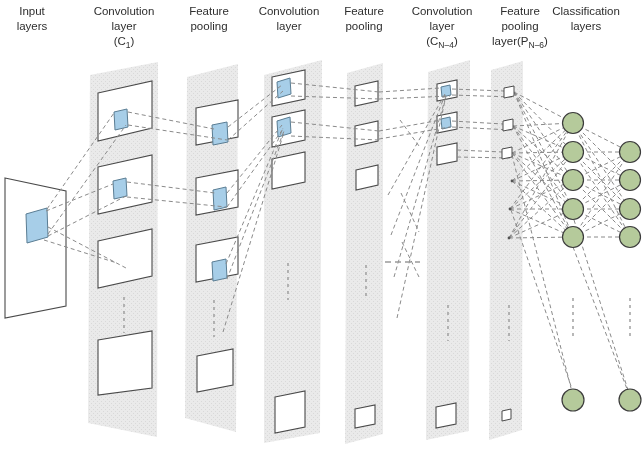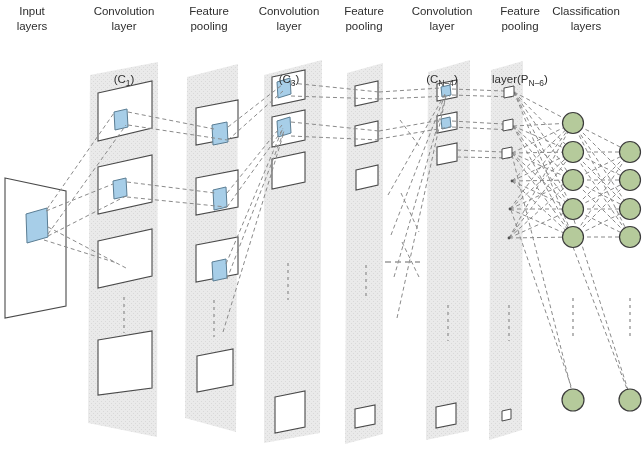--- a/index.html
+++ b/index.html
@@ -3,21 +3,21 @@
 <meta charset="utf-8">
 <style>
   html,body{margin:0;padding:0;}
   .stage{position:relative;width:642px;height:449px;background:var(--bg,#fff);
          font-family:"Liberation Sans","DejaVu Sans",sans-serif;overflow:hidden;}
   #diagram-svg{position:absolute;left:0;top:0;}
   .headers{position:absolute;left:0;top:0;width:642px;height:55px;}
   .col-header{position:absolute;top:4px;text-align:center;font-size:11.5px;
               line-height:15px;color:var(--text,#2e2e2e);}
   .col-header span{display:block;}
-  .col-header .fline{display:block;margin-top:38px;}
+  .col-header .fline{display:block;}
   .col-header .fline span{display:inline;}
   .col-header sub{font-size:8.5px;}
 </style>
 </head>
 <body style="--bg: #ffffff; --text: #2e2e2e;">
 
 <div class="stage">
   <svg id="diagram-svg" width="642" height="449" viewBox="0 0 642 449">
       <defs>
         <pattern id="bandtex" width="4" height="4" patternUnits="userSpaceOnUse">
@@ -194,21 +194,20 @@
       <span>layer</span>
       <span class="fline"><span>(C</span><sub>1</sub><span>)</span></span>
     </div>
     <div class="col-header" style="left:164px;width:90px">
       <span>Feature</span>
       <span>pooling</span>
     </div>
     <div class="col-header" style="left:244px;width:90px">
       <span>Convolution</span>
       <span>layer</span>
-      <span class="fline"><span>(C</span><sub>3</sub><span>)</span></span>
     </div>
     <div class="col-header" style="left:324px;width:80px">
       <span>Feature</span>
       <span>pooling</span>
     </div>
     <div class="col-header" style="left:397px;width:90px">
       <span>Convolution</span>
       <span>layer</span>
       <span class="fline"><span>(C</span><sub>N–4</sub><span>)</span></span>
     </div>

